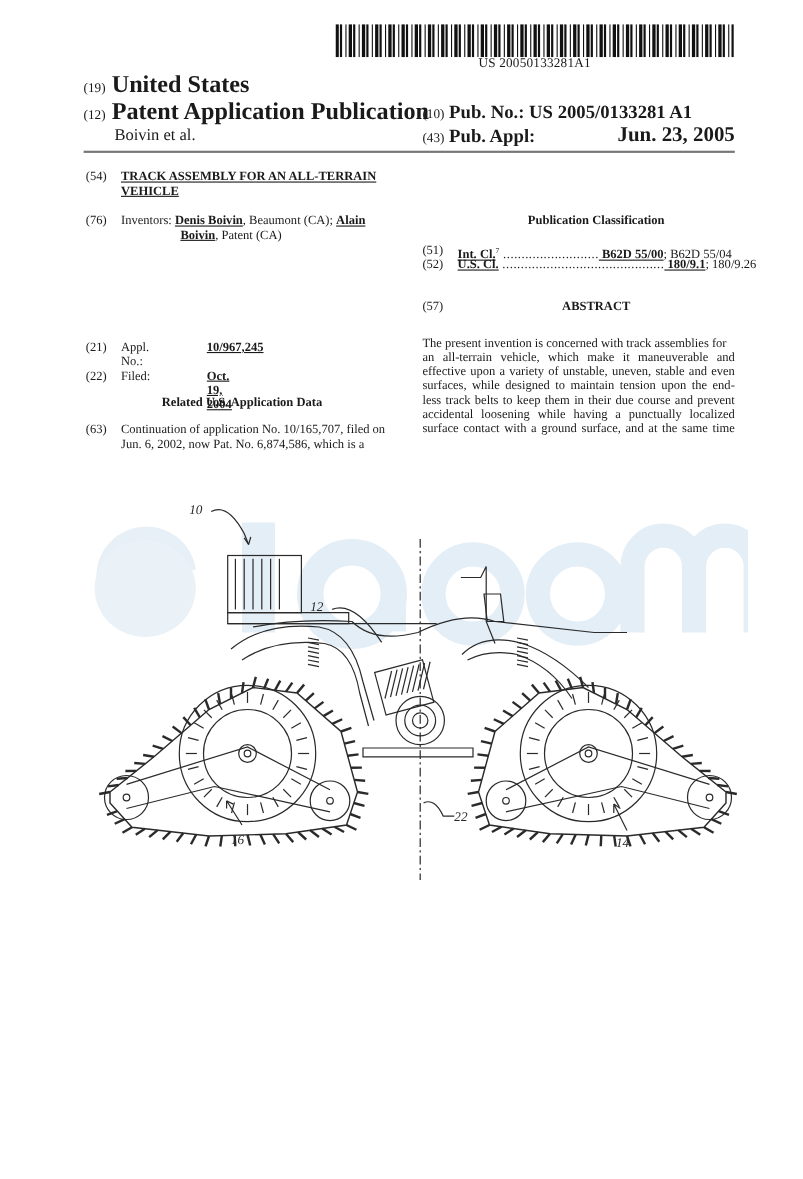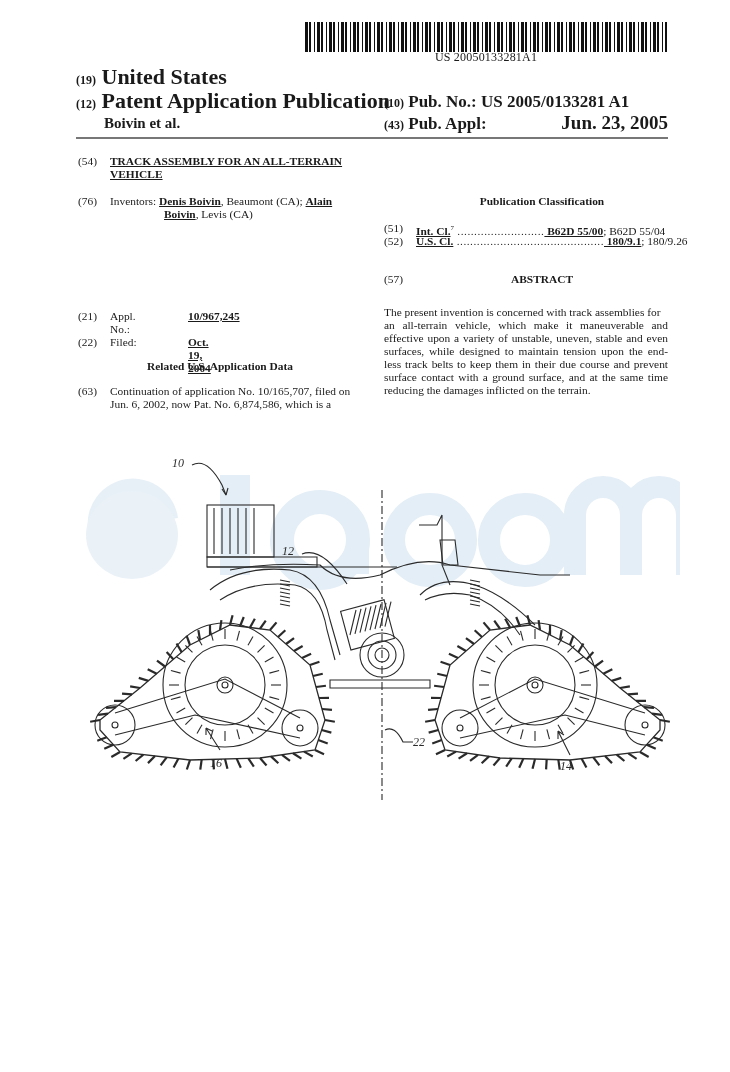--- a/index.html
+++ b/index.html
@@ -1,24 +1,24 @@
 <!DOCTYPE html>
 <html><head>
 <meta charset="utf-8">
 <style>
   html, body { margin: 0; padding: 0; background: #ffffff; }
   body { width: 730px; height: 1072px; position: relative; overflow: hidden;
          font-family: "Liberation Serif", "DejaVu Serif", serif; color: #1a1a1a; }
   .abs { position: absolute; }
   .barcode { left: 305px; top: 22px; width: 362px; height: 30px; }
   .barcode-num { left: 305px; top: 50px; width: 362px; text-align: center; font-size: 12px; letter-spacing: 0.2px; }
-  .small-code { font-size: 12px; font-weight: bold; }
+  .small-code { font-size: 12px; font-weight: normal; }
   .hdr-line1 { left: 76px; top: 64px; font-size: 22px; font-weight: bold; white-space: nowrap; }
   .hdr-line2 { left: 76px; top: 88px; font-size: 22px; font-weight: bold; white-space: nowrap; }
-  .hdr-authors { left: 104px; top: 115px; font-size: 15px; font-weight: bold; }
+  .hdr-authors { left: 104px; top: 115px; font-size: 15px; font-weight: normal; }
   .pubno { left: 384px; top: 92px; font-size: 17px; font-weight: bold; white-space: nowrap; }
   .pubdate-label { left: 384px; top: 114px; font-size: 17px; font-weight: bold; white-space: nowrap; }
   .pubdate-val { left: 560px; top: 112px; width: 108px; text-align: right; font-size: 19px; font-weight: bold; white-space: nowrap; }
   .rule { left: 76px; top: 137px; width: 592px; height: 0; border-top: 2px solid #777; }
   .col { font-size: 11.4px; line-height: 13px; }
   .lnum { position: absolute; left: 0; }
   .left-col { left: 78px; width: 284px; }
   .right-col { left: 384px; width: 284px; }
   .entry { position: absolute; }
   .entry .body { position: absolute; left: 32px; }
@@ -156,21 +156,21 @@
       <div>VEHICLE</div>
     </div>
   </div>
 
   <div class="entry" style="top:40px;">
     <span class="lnum">(76)</span>
     <div class="body" style="width:260px;">
       <span>Inventors:</span>
       <span class="bold">Denis Boivin</span><span>, Beaumont (CA); </span><span class="bold">Alain</span>
       <div style="padding-left:54px;">
-        <span class="bold">Boivin</span><span>, Levis (CA)</span>
+        <span class="bold">Boivin</span><span>, Patent (CA)</span>
       </div>
     </div>
   </div>
 
 
   <div class="entry" style="top:155px;">
     <span class="lnum">(21)</span>
     <span class="body">Appl. No.:</span>
     <span class="body bold" style="left:110px;">10/967,245</span>
   </div>
@@ -214,22 +214,22 @@
     <span class="lnum">(57)</span>
     <div class="center-h" style="position:absolute;left:32px;width:252px;">ABSTRACT</div>
   </div>
 
   <div class="entry" style="top:151px;width:284px;">
     <div class="justify">The present invention is concerned with track assemblies for</div>
     <div class="justify" style="text-align-last:justify;">an all-terrain vehicle, which make it maneuverable and</div>
     <div class="justify" style="text-align-last:justify;">effective upon a variety of unstable, uneven, stable and even</div>
     <div class="justify" style="text-align-last:justify;">surfaces, while designed to maintain tension upon the end-</div>
     <div class="justify" style="text-align-last:justify;">less track belts to keep them in their due course and prevent</div>
+    <div class="justify" style="text-align-last:justify;">accidental loosening while having a punctually localized</div>
     <div class="justify" style="text-align-last:justify;">surface contact with a ground surface, and at the same time</div>
-    <div>reducing the damages inflicted on the terrain.</div>
   </div>
 </div>
 
 <svg class="abs figure" viewBox="0 0 600 380" id="fig">
 
   <g fill="#e4eef6">
     <path d="M8,100 a45,45 0 0 1 90,-12 l-90,12 z" opacity="0.9"></path>
     <ellipse cx="52" cy="105" rx="46" ry="44" fill="#eaf2f8"></ellipse>
     <rect x="140" y="45" width="30" height="100"></rect>
     <circle cx="240" cy="110" r="38" fill="none" stroke="#e4eef6" stroke-width="24"></circle>

